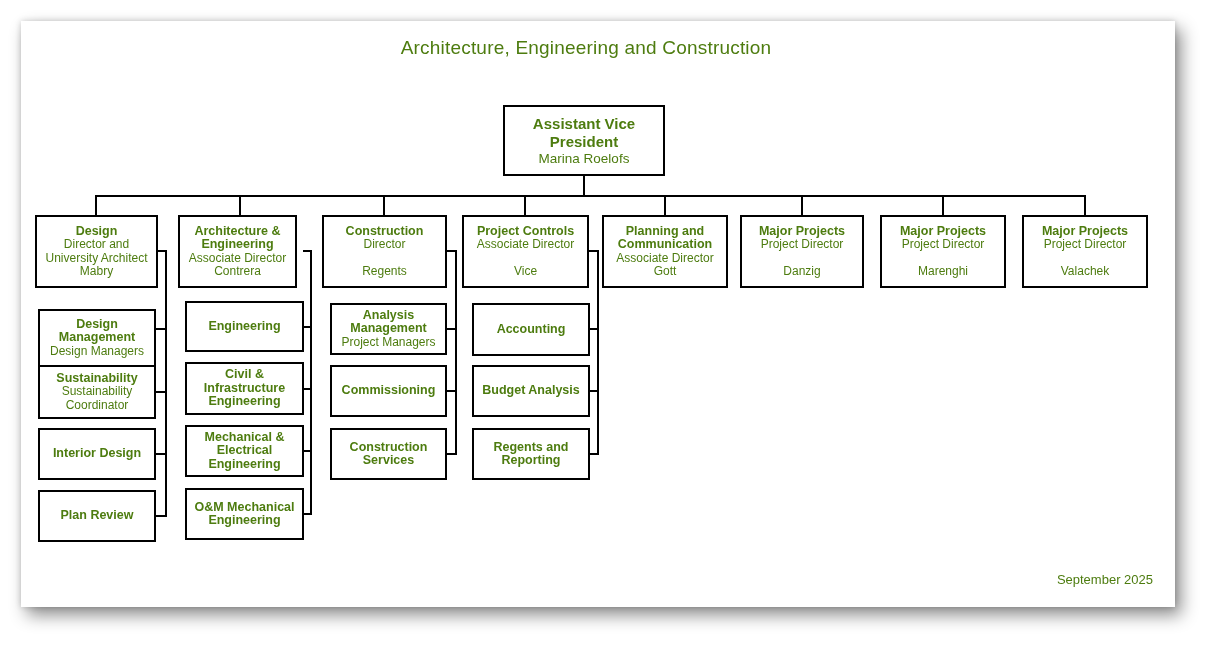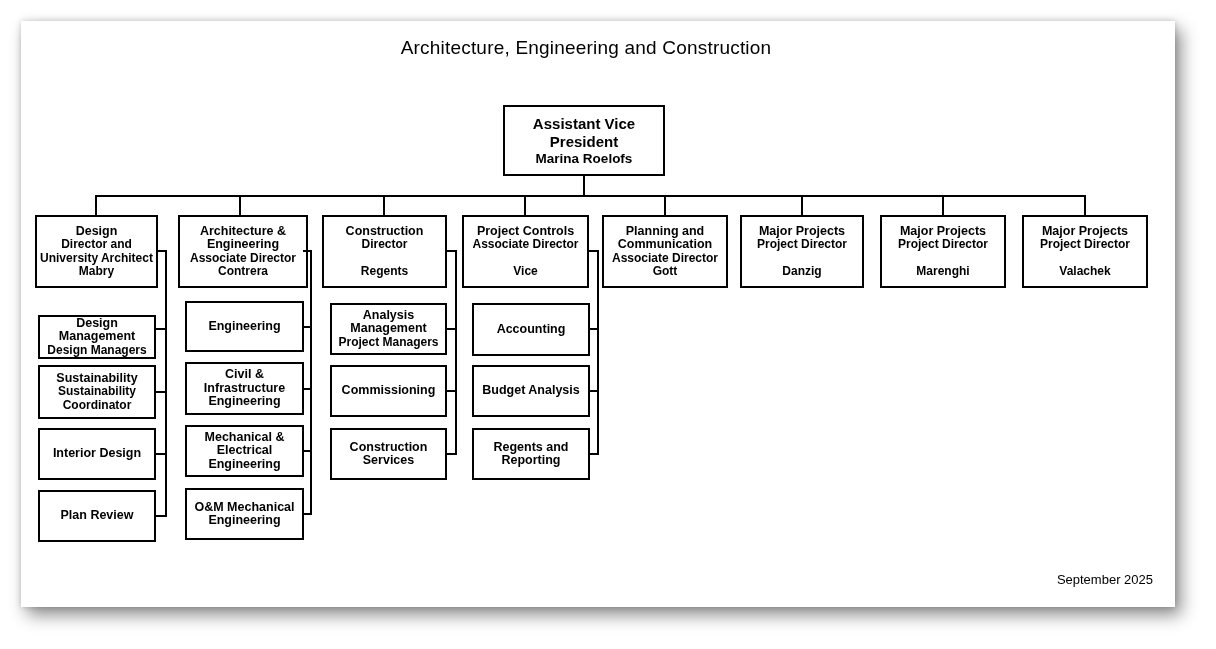--- a/index.html
+++ b/index.html
@@ -1,27 +1,27 @@
 <!DOCTYPE html>
 <html><head>
 <meta charset="utf-8">
 <style>
   html,body{margin:0;padding:0;background:#fff;}
   .canvas{position:relative;width:1216px;height:649px;background:#fff;overflow:hidden;
-          font-family:"Liberation Sans","DejaVu Sans",sans-serif;color:#000000;}
+          font-family:"Liberation Sans","DejaVu Sans",sans-serif;color:#4d7c0f;}
   .page{position:absolute;left:21px;top:21px;width:1154px;height:586px;background:#fff;
         box-shadow:6px 8px 16px rgba(0,0,0,0.45), 0 0 6px rgba(0,0,0,0.18);}
   .chart-title{position:absolute;left:0;top:16px;width:1130px;text-align:center;
         font-size:19px;letter-spacing:0.2px;}
   .footer{position:absolute;right:22px;top:551px;font-size:13px;margin-left:40px;}
   .obox{position:absolute;border:2px solid #000;background:#fff;box-sizing:border-box;
         display:flex;flex-direction:column;align-items:center;justify-content:center;
         text-align:center;font-size:12px;line-height:13.5px;padding:2px;}
   .obox .t{font-weight:bold;font-size:12.5px;}
-  .obox .r,.obox .p,.obox .s{font-weight:bold;}
+  .obox .r,.obox .p,.obox .s{font-weight:normal;}
   .obox .gap{margin-top:13px;}
   .root .t{font-size:15px;line-height:18px;}
   .root .p{font-size:13.5px;line-height:16px;}
   .hline{position:absolute;height:2px;background:#000;}
   .vline{position:absolute;width:2px;background:#000;}
 </style>
 </head>
 <body>
 
 <div class="canvas">
@@ -43,21 +43,21 @@
     <div class="vline" style="left:643px;top:174px;height:20px"></div>
     <div class="vline" style="left:780px;top:174px;height:20px"></div>
     <div class="vline" style="left:921px;top:174px;height:20px"></div>
     <div class="vline" style="left:1063px;top:174px;height:20px"></div>
 
     <div class="obox" style="left:14px;top:194px;width:123px;height:73px">
       <div class="t">Design</div>
       <div class="r">Director and University Architect</div>
       <div class="p">Mabry</div>
     </div>
-    <div class="obox" style="left:157px;top:194px;width:130px;height:73px">
+    <div class="obox" style="left:157px;top:194px;width:119px;height:73px">
       <div class="t">Architecture &amp; Engineering</div>
       <div class="r">Associate Director</div>
       <div class="p">Contrera</div>
     </div>
     <div class="obox" style="left:301px;top:194px;width:125px;height:73px">
       <div class="t">Construction</div>
       <div class="r">Director</div>
       <div class="p gap">Regents</div>
     </div>
     <div class="obox" style="left:441px;top:194px;width:127px;height:73px">
@@ -79,21 +79,21 @@
       <div class="t">Major Projects</div>
       <div class="r">Project Director</div>
       <div class="p gap">Marenghi</div>
     </div>
     <div class="obox" style="left:1001px;top:194px;width:126px;height:73px">
       <div class="t">Major Projects</div>
       <div class="r">Project Director</div>
       <div class="p gap">Valachek</div>
     </div>
 
-    <div class="obox" style="left:17px;top:294px;width:118px;height:44px">
+    <div class="obox" style="left:17px;top:288px;width:118px;height:58px">
       <div class="t">Design Management</div>
       <div class="s">Design Managers</div>
     </div>
     <div class="obox" style="left:17px;top:344px;width:118px;height:54px">
       <div class="t">Sustainability</div>
       <div class="s">Sustainability Coordinator</div>
     </div>
     <div class="obox" style="left:17px;top:407px;width:118px;height:52px">
       <div class="t">Interior Design</div>
     </div>

